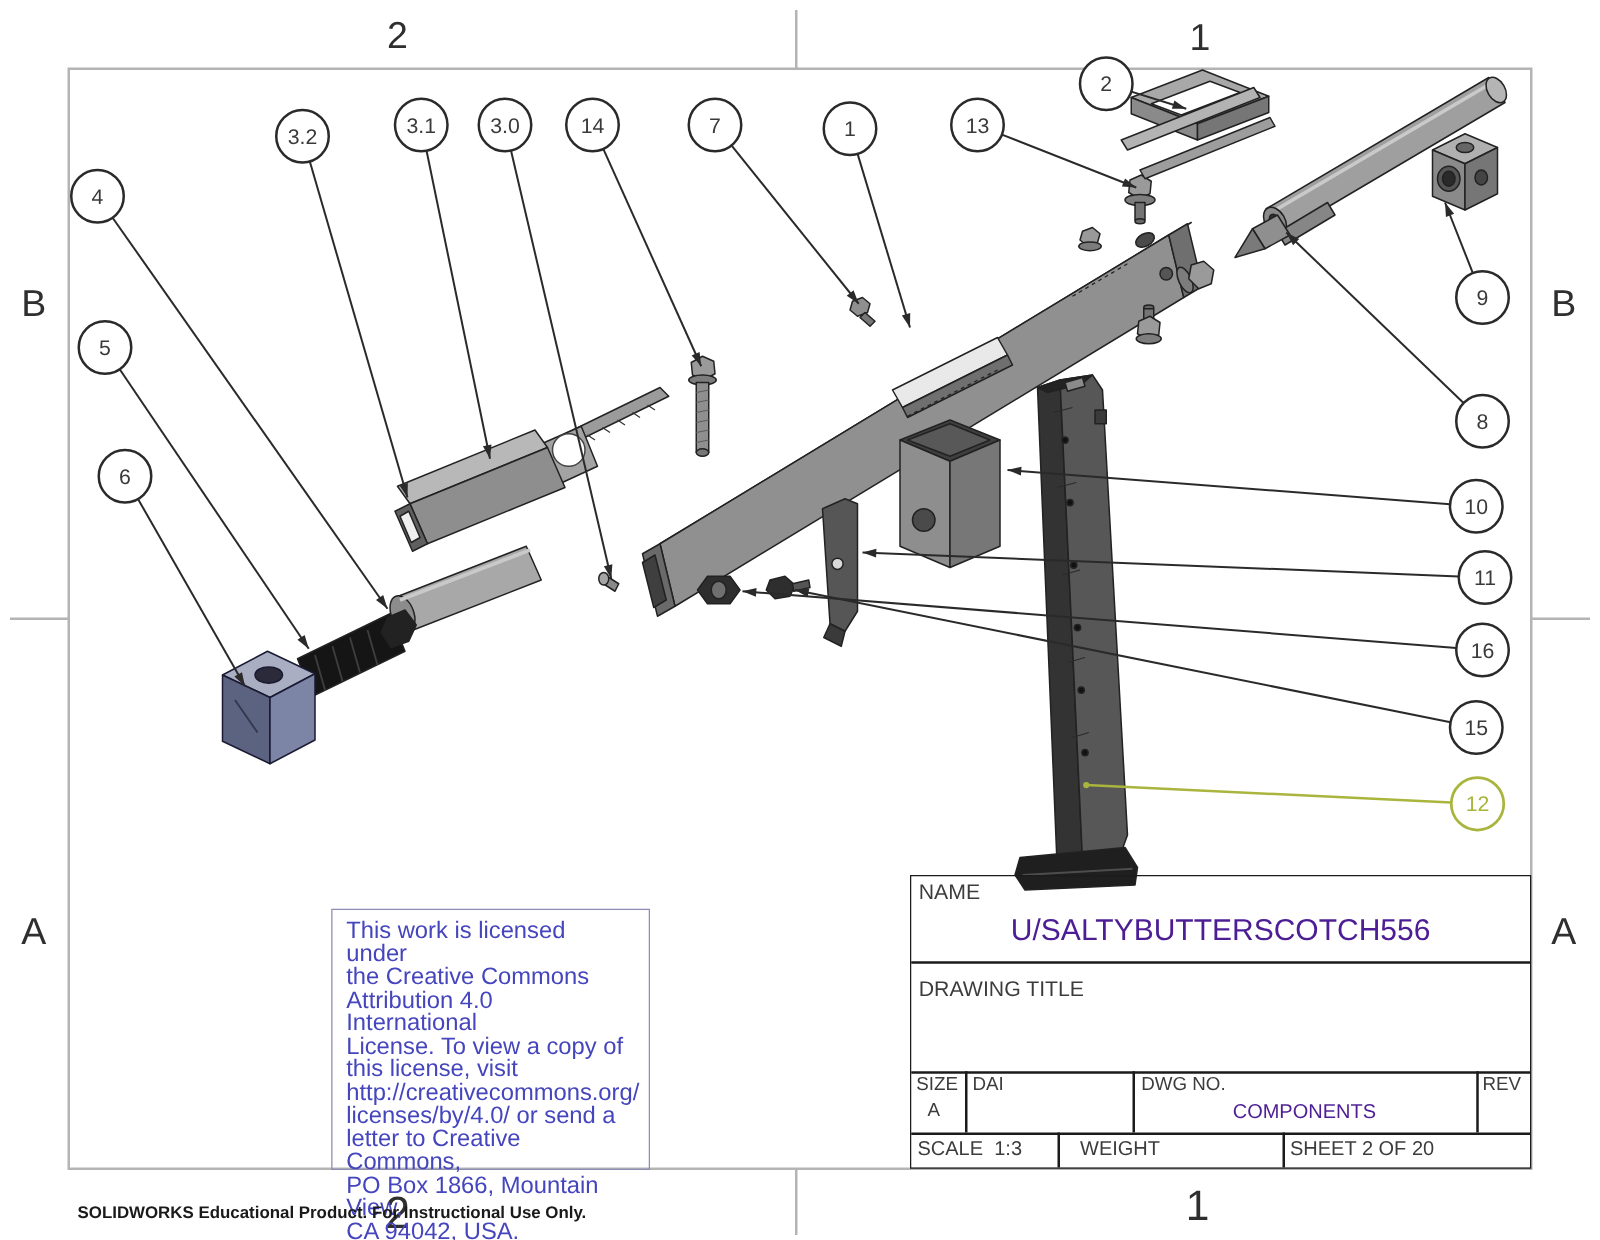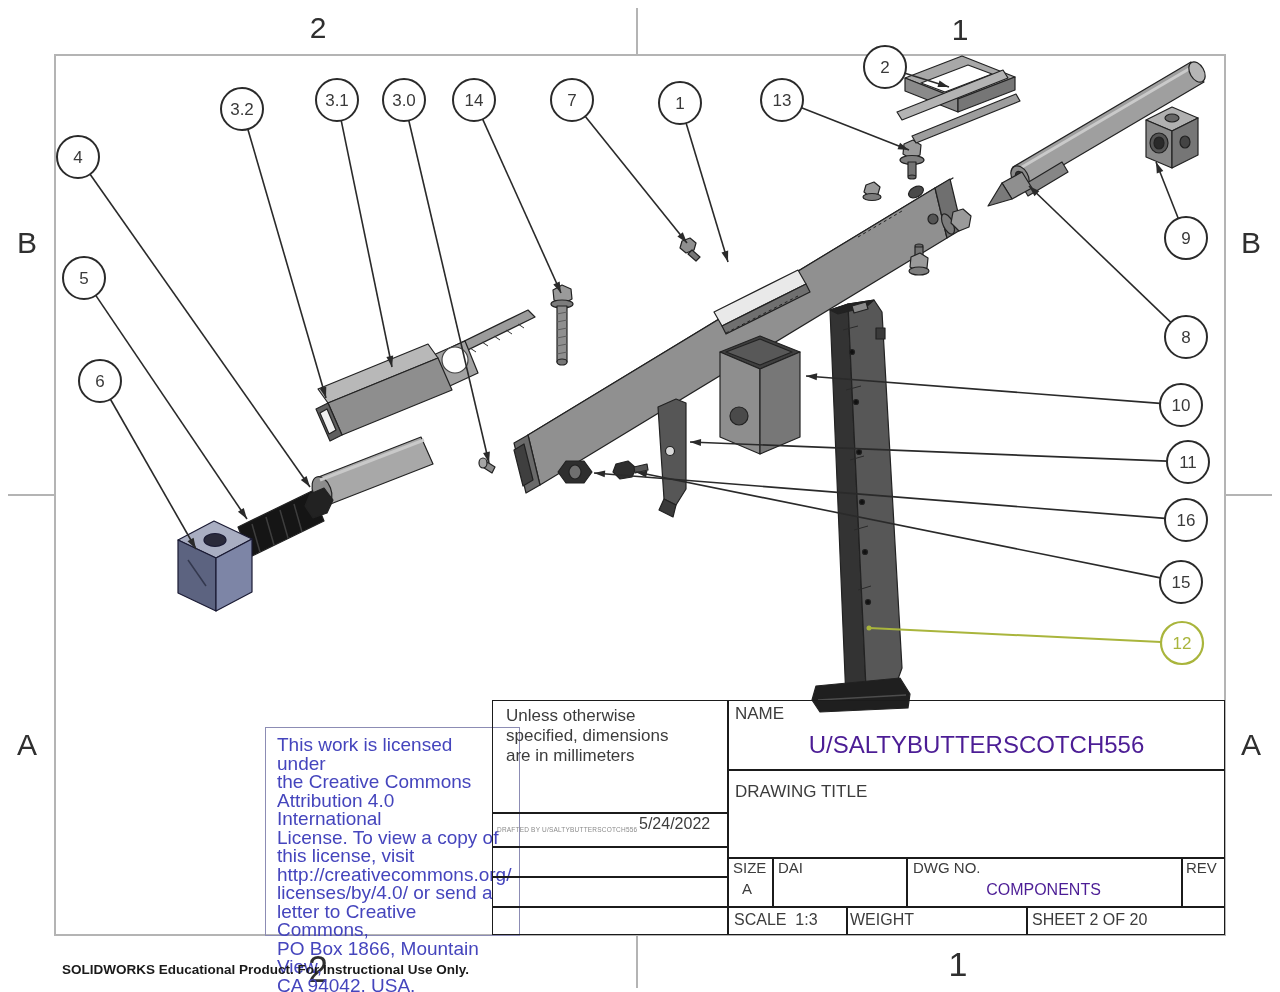--- a/index.html
+++ b/index.html
@@ -327,31 +327,20 @@
 the Creative Commons
 Attribution 4.0 International
 License. To view a copy of
 this license, visit
 http://creativecommons.org/
 licenses/by/4.0/ or send a
 letter to Creative Commons,
 PO Box 1866, Mountain View,
 CA 94042, USA.</div>
 
-  <div class="abs" id="center-box">
-    <div id="tolerance-note">Unless otherwise
-specified, dimensions
-are in millimeters</div>
-    <div class="hline" style="top:111px"></div>
-    <div id="drafted-by">DRAFTED BY U/SALTYBUTTERSCOTCH556</div>
-    <div id="draft-date">5/24/2022</div>
-    <div class="hline" style="top:145px"></div>
-    <div class="hline" style="top:175px"></div>
-    <div class="hline" style="top:205px"></div>
-  </div>
 
   <div class="abs" id="right-box">
     <div class="tb-label" style="left:6px;top:3px;font-size:17px">NAME</div>
     <div class="tb-center" style="left:0;top:30px;width:100%;font-size:24px">U/SALTYBUTTERSCOTCH556</div>
     <div class="hline" style="top:68px"></div>
 
     <div class="tb-label" style="left:6px;top:81px;font-size:17px">DRAWING TITLE</div>
     <div class="hline" style="top:156px"></div>
 
     <div class="vline" style="left:43px;top:156px;height:49px"></div>
@@ -361,18 +350,18 @@
     <div class="tb-label" style="left:13px;top:179px;font-size:15px">A</div>
     <div class="tb-label" style="left:49px;top:158px;font-size:15px">DAI</div>
     <div class="tb-label" style="left:184px;top:158px;font-size:15px">DWG NO.</div>
     <div class="tb-center" style="left:177px;top:180px;width:275px;font-size:16px">COMPONENTS</div>
     <div class="tb-label" style="left:457px;top:158px;font-size:15px">REV</div>
     <div class="hline" style="top:205px"></div>
 
     <div class="vline" style="left:117px;top:205px;height:28px"></div>
     <div class="vline" style="left:297px;top:205px;height:28px"></div>
     <div class="tb-label" style="left:5px;top:210px;font-size:16px"><span>SCALE</span>&nbsp;&nbsp;<span>1:3</span></div>
-    <div class="tb-label" style="left:121px;top:210px;font-size:16px">WEIGHT</div>
+    <div class="tb-label" style="left:135px;top:210px;font-size:16px">WEIGHT</div>
     <div class="tb-label" style="left:303px;top:210px;font-size:16px">SHEET 2 OF 20</div>
   </div>
 
   <div class="abs" id="footer-text">SOLIDWORKS Educational Product. For Instructional Use Only.</div>
 </div>
 
 </body></html>

